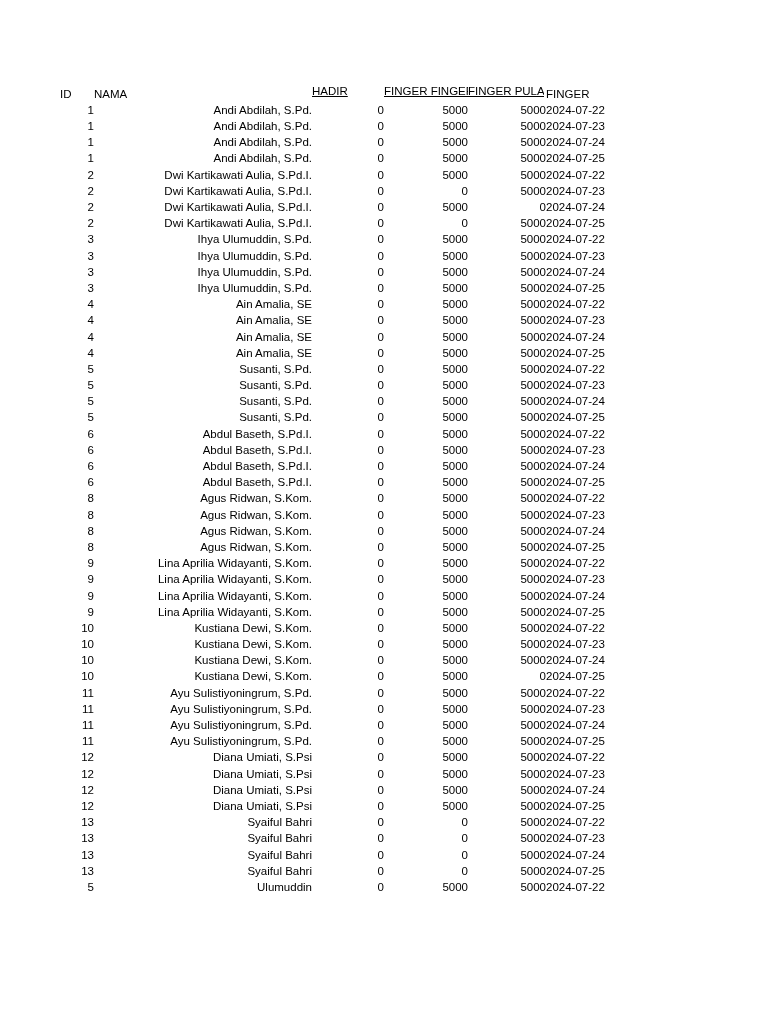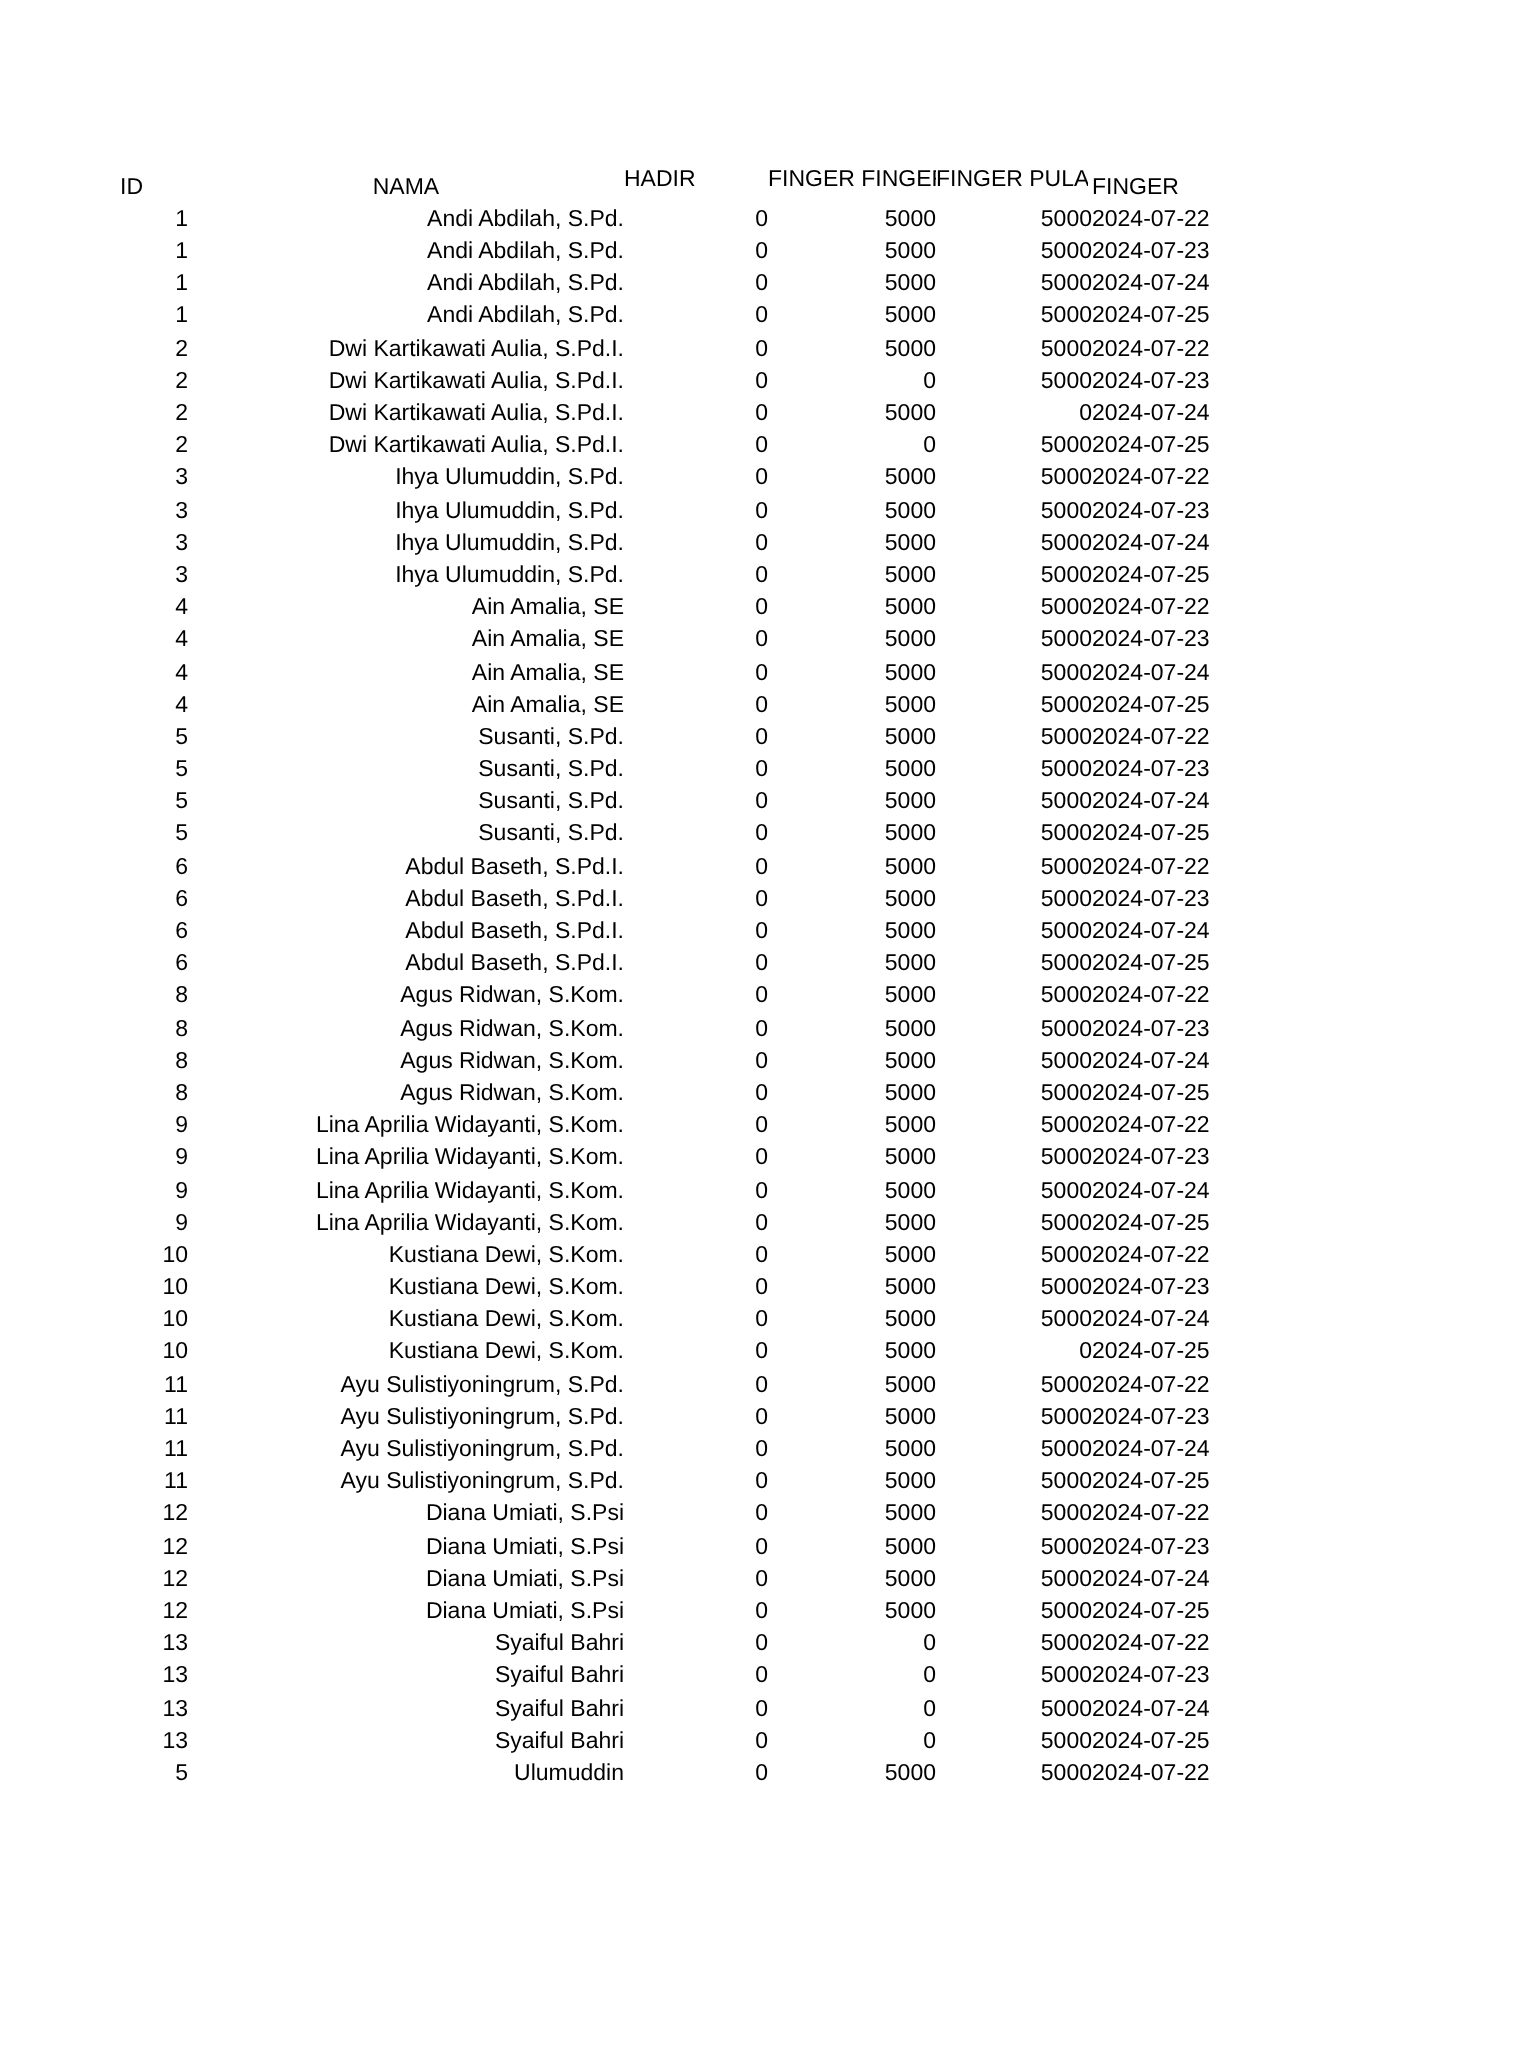--- a/index.html
+++ b/index.html
@@ -42,29 +42,30 @@
   .c-masuk   { width: 78px;  text-align: right; padding-right: 16px; }
   .c-pulang  { width: 78px;  text-align: right; padding-right: 4px; }
   .c-tanggal { width: 86px;  text-align: left;  padding-left: 4px; }
 
   
   thead td {
     font-weight: bold;
     padding-bottom: 3px;
   }
   thead .c-id      { text-align: left; padding-left: 6px; }
-  thead .c-nama    { text-align: center; padding-left: 7px; }
+  thead .c-nama    { text-align: left; padding-left: 7px; }
   thead .c-hadir   { text-align: left; padding-right: 0; padding-left: 0; }
   thead .c-masuk   { text-align: left; padding-right: 0; padding-left: 0; }
   thead .c-pulang  { text-align: left; padding-right: 0; padding-left: 0; }
   thead .c-tanggal { text-align: left; padding-left: 0; }
 
   .hdr-clip {
     display: inline-block;
     overflow: hidden;
+    text-decoration: underline;
   }
   .hdr-hadir  { width: 68px; }
   .hdr-masuk  { width: 84px; }
   .hdr-pulang { width: 76px; }
 </style>
 </head>
 <body>
 
 <div class="page">
   <table class="sheet">

